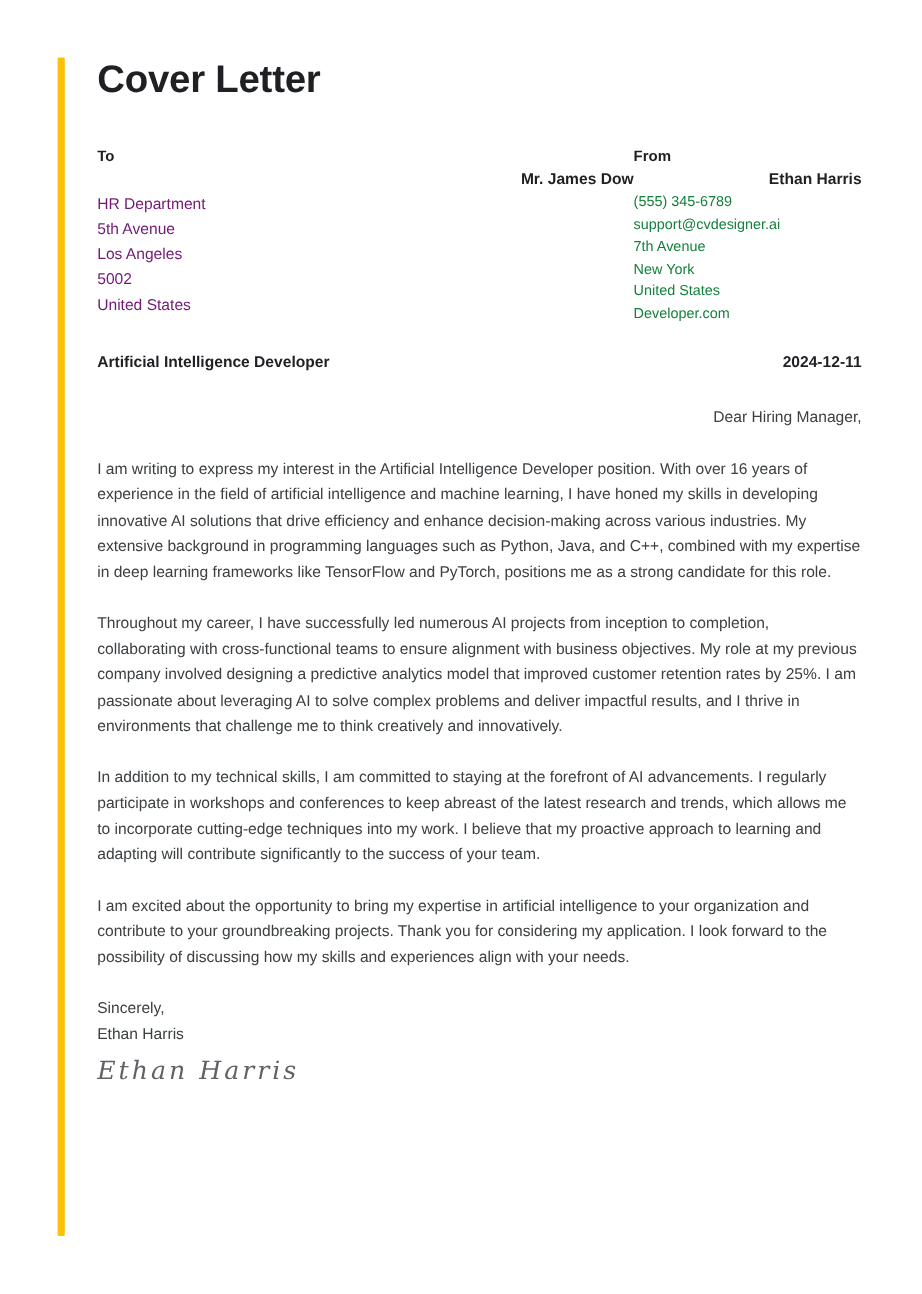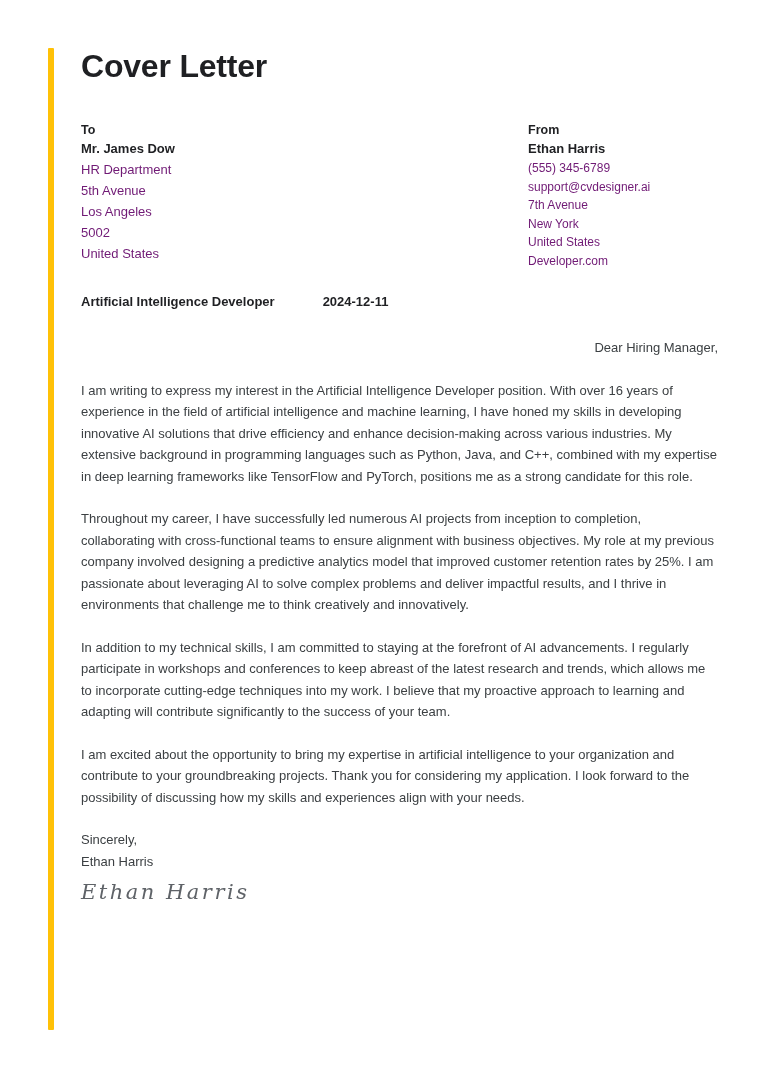--- a/index.html
+++ b/index.html
@@ -40,33 +40,35 @@
     font-size: 12.5px;
     font-weight: 700;
     color: #1f2023;
     line-height: 15px;
   }
   .addr-name {
     font-size: 13px;
     font-weight: 700;
     color: #1f2023;
     line-height: 21px;
+    text-align: right;
   }
   .to-line {
     font-size: 13px;
     color: #701a75;
     line-height: 21px;
   }
   .from-line {
     font-size: 12px;
-    color: #701a75;
+    color: #15803d;
     line-height: 18.5px;
   }
   .job-row {
     display: flex;
+    justify-content: space-between;
     align-items: baseline;
     margin-top: 23px;
   }
   .job-title {
     font-size: 13px;
     font-weight: 700;
     color: #1f2023;
     line-height: 17px;
   }
   .letter-date {

